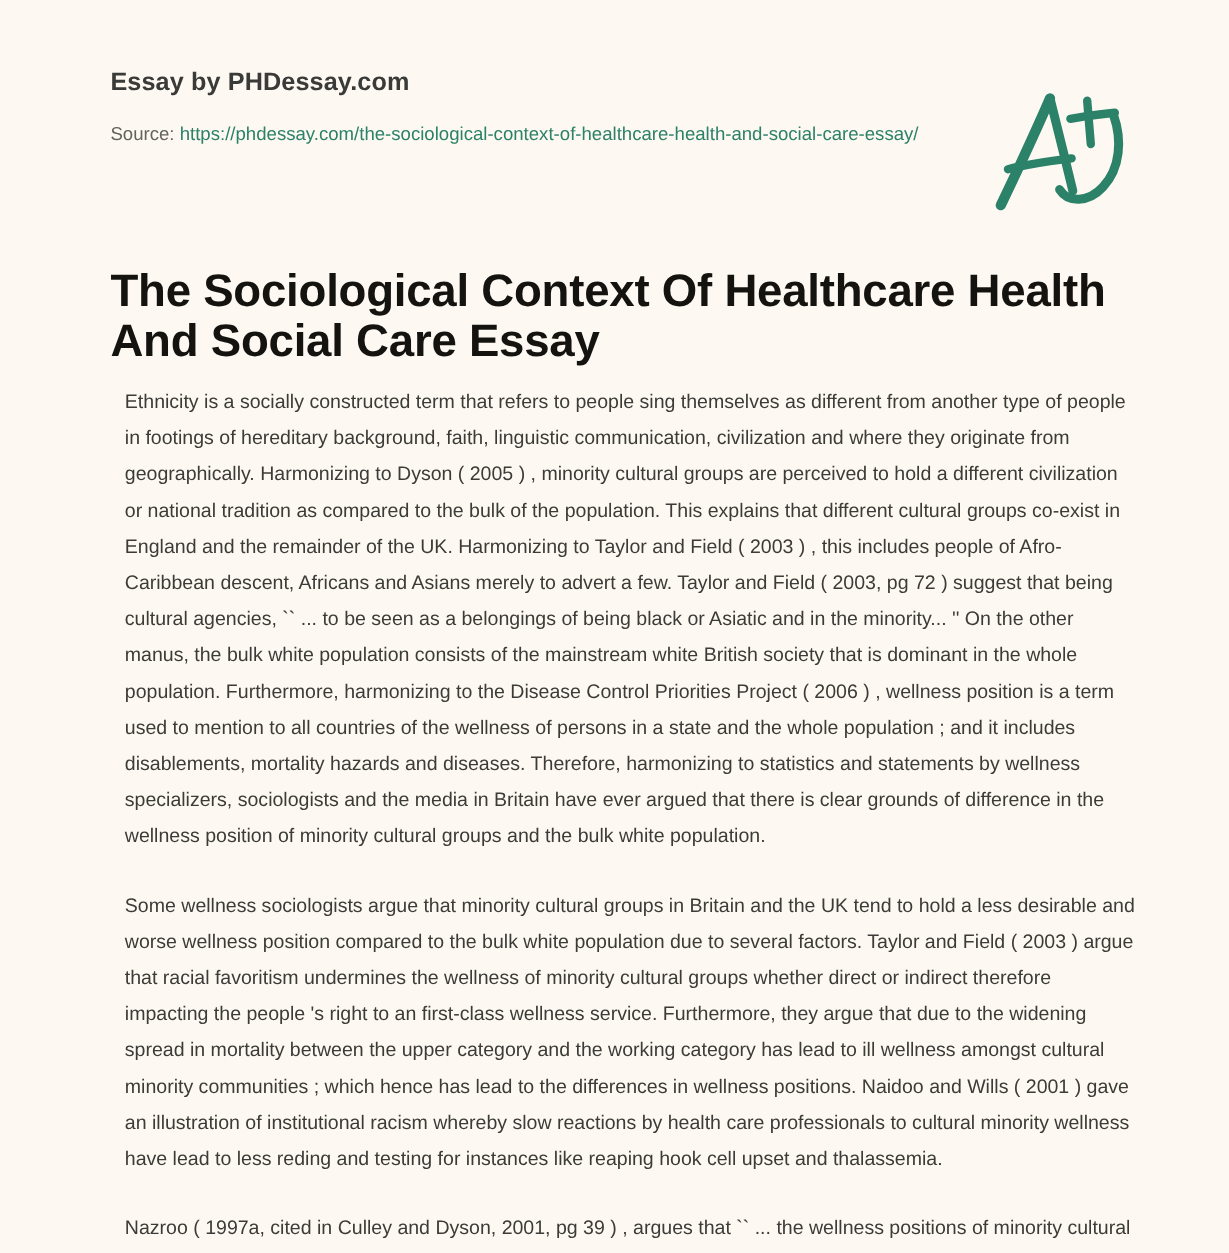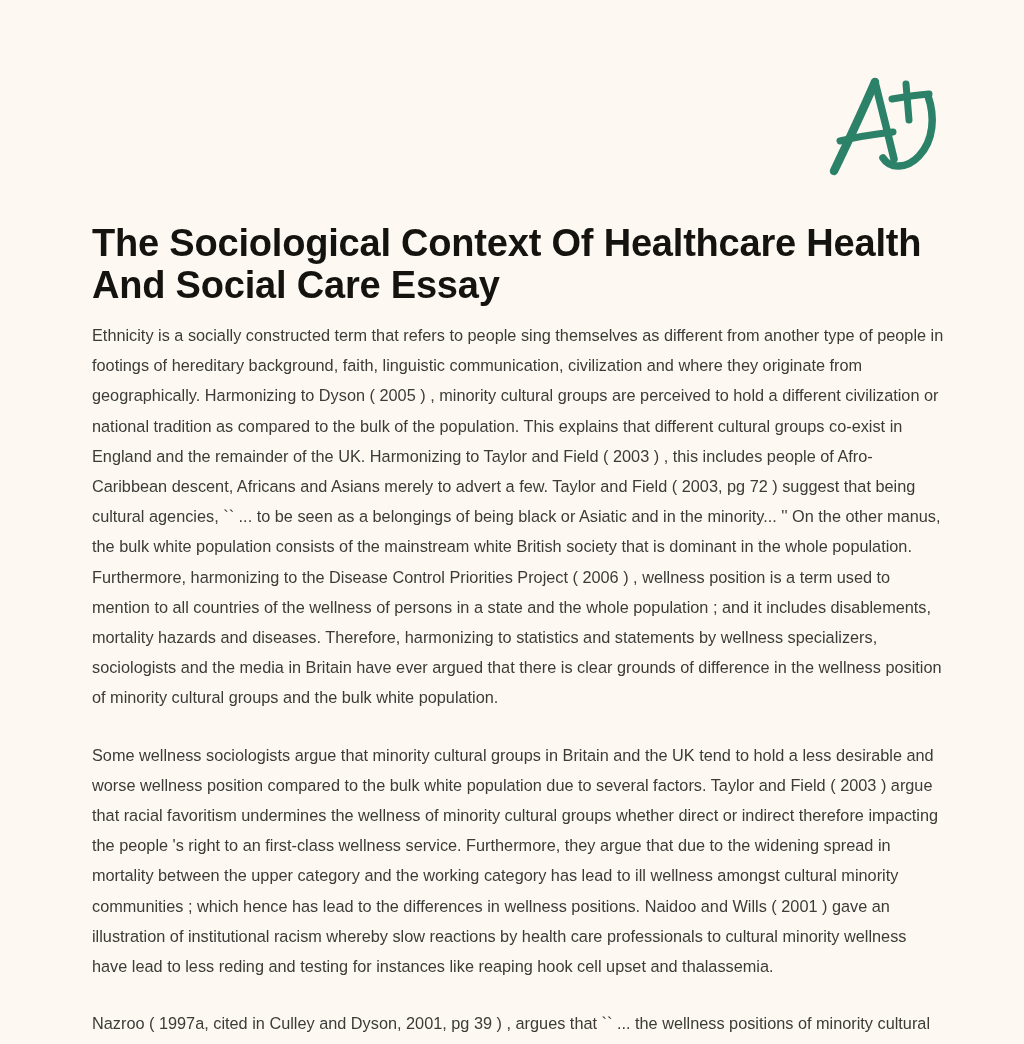--- a/index.html
+++ b/index.html
@@ -93,35 +93,43 @@
   .doc-body {
     position: absolute;
     top: 320px;
     left: 92px;
     right: 78px;
     bottom: 0;
     overflow: hidden;
   }
 
   .doc-body p {
-    margin: 0 0 27px 0;
+    margin: 0 0 27px 12px;
     font-size: 16.3px;
     line-height: 30.2px;
     color: #3c3b38;
     text-align: left;
   }
   .doc-body p:last-child {
     margin-bottom: 0;
   }
 </style>
 </head>
 <body>
 
 <div class="page">
 
+  <div class="doc-header">
+    <div class="brand-line">Essay by PHDessay.com</div>
+
+    <div class="source-line">
+      <span class="source-label">Source:</span>
+      <a class="source-url" href="#" title="https://phdessay.com/the-sociological-context-of-healthcare-health-and-social-care-essay/">https://phdessay.com/the-sociological-context-of-healthcare-health-and-social-care-essay/</a>
+    </div>
+  </div>
 
   <div class="logo-badge">
     <svg viewBox="0 0 118 112" xmlns="http://www.w3.org/2000/svg">
       <g fill="none" stroke="#2c8169" stroke-linecap="round" stroke-linejoin="round">
 
         <path d="M10 103 C 22 78, 38 44, 51 14" stroke-width="8.5"></path>
 
         <path d="M51 14 C 57 38, 64 66, 70 91" stroke-width="7.5"></path>
 
         <path d="M16 73 C 32 69, 52 66, 69 64" stroke-width="7"></path>

